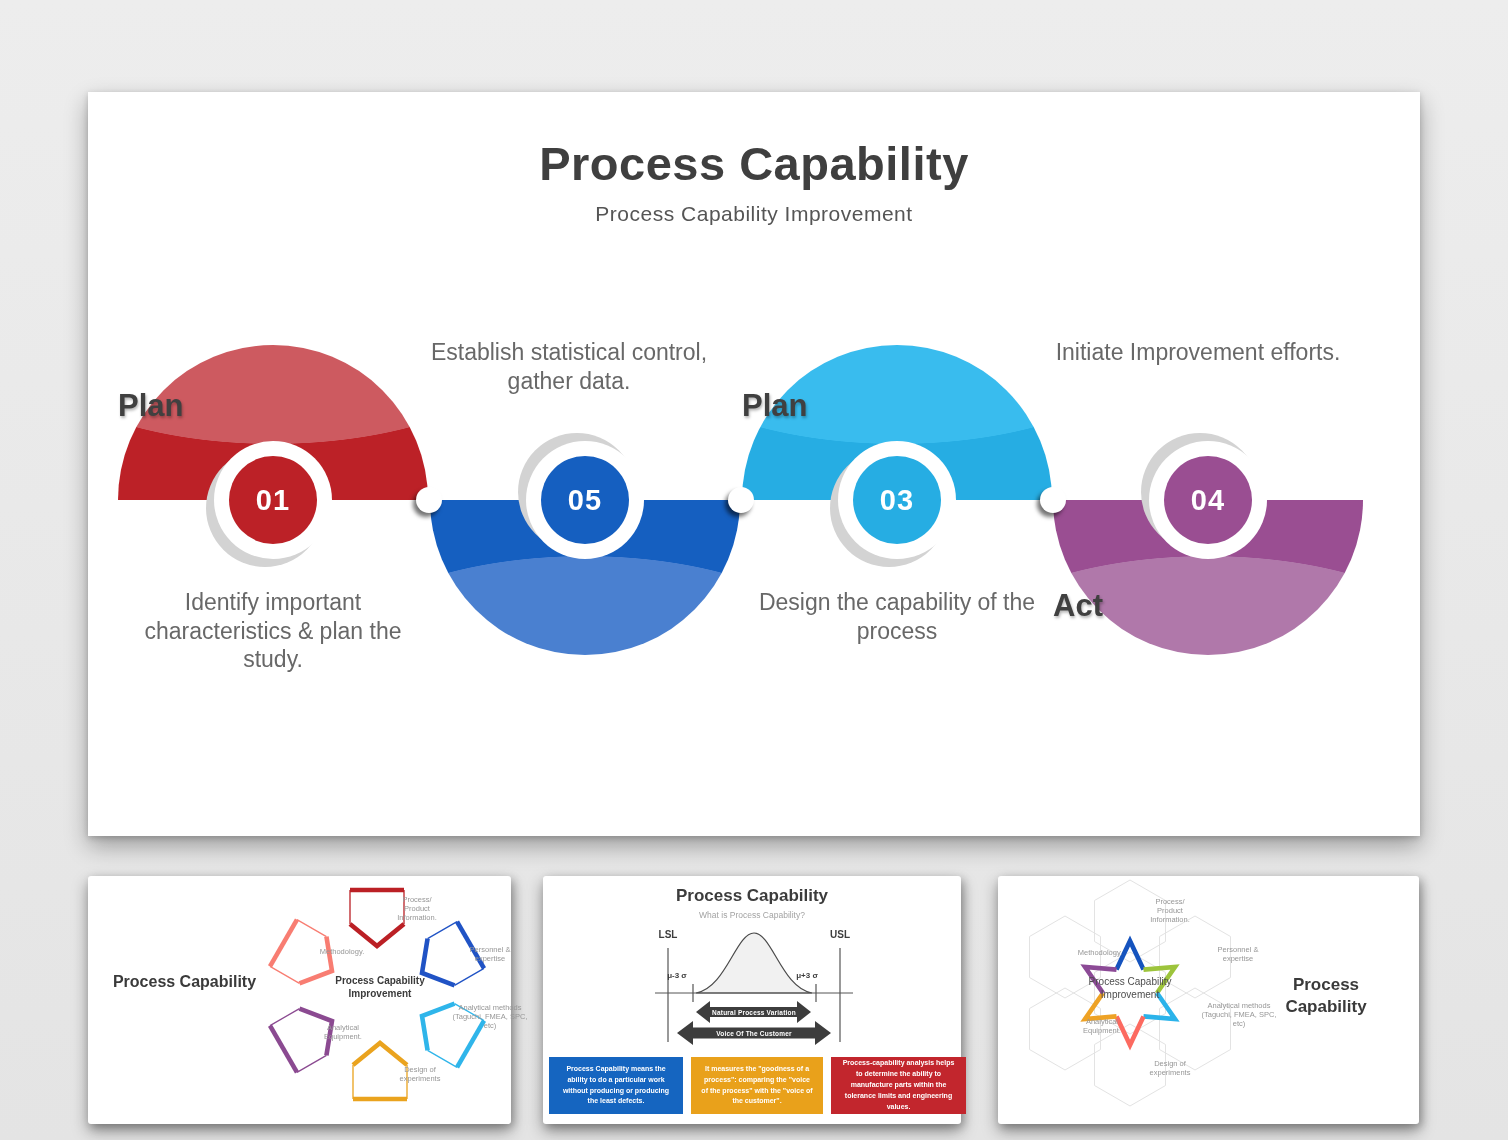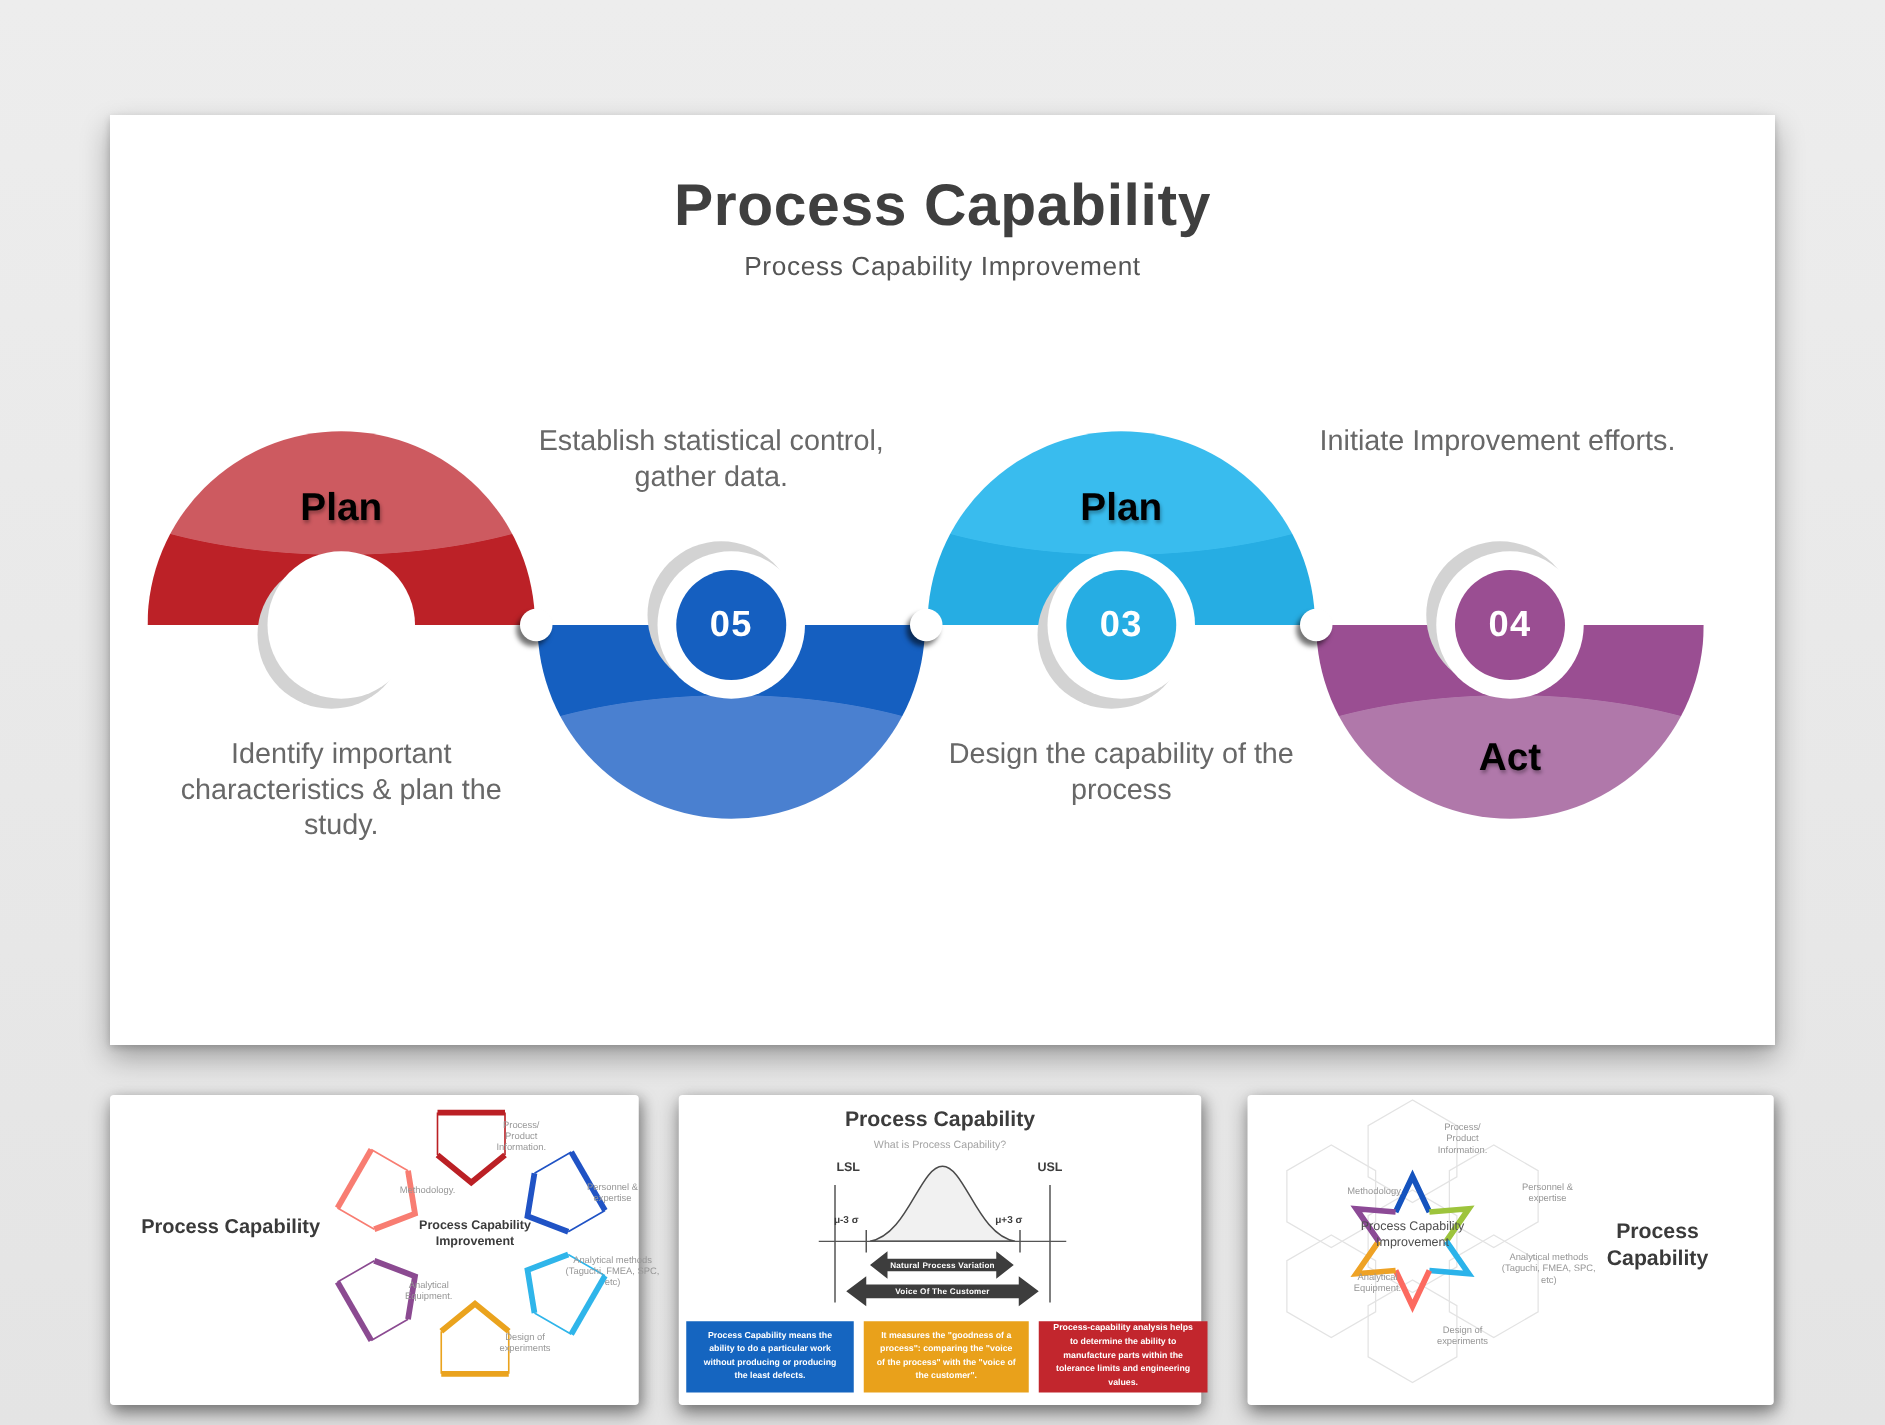--- a/index.html
+++ b/index.html
@@ -27,21 +27,21 @@
      background-image:radial-gradient(ellipse 85% 74% at 50% -10%, var(--light) 99.5%, rgba(255,255,255,0) 100%);}
   .semi.down{top:155px;border-radius:0 0 160px 160px;
      background-image:radial-gradient(ellipse 85% 74% at 50% 110%, var(--light) 99.5%, rgba(255,255,255,0) 100%);}
 
   .ring{position:absolute;left:96px;top:96px;width:118px;height:118px;border-radius:50%;background:#ffffff;}
   .ring.shadow-bl{box-shadow:-8px 8px 0 0 #d3d3d3;}
   .ring.shadow-tl{box-shadow:-8px -8px 0 0 #d3d3d3;}
   .badge{position:absolute;left:111px;top:111px;width:88px;height:88px;border-radius:50%;
          background:var(--base);display:flex;align-items:center;justify-content:center;
          color:#ffffff;font-size:29px;font-weight:700;letter-spacing:1px;}
-  .step-label{position:absolute;left:0;width:100%;text-align:center;color:#000000;
+  .step-label{position:absolute;left:0;width:100%;text-align:left;color:#404040;
               font-size:31px;font-weight:700;text-shadow:1px 2px 3px rgba(0,0,0,0.30);}
   .step-label.up{top:43px;}
   .step-label.act{top:243px;}
 
   .desc{position:absolute;width:310px;text-align:center;color:#686868;font-size:23px;line-height:1.24;}
   .desc.below{top:243px;left:0;}
   .desc.above{top:-7px;left:0;}
   .step2 .desc.above{margin-left:-16px;}
   .step4 .desc.above{margin-left:-10px;}
 
@@ -66,21 +66,21 @@
   .center-label{position:absolute;text-align:center;line-height:1.3;}
   .t1-center{left:247px;top:98px;width:90px;font-size:10px;font-weight:700;color:#3b3b3b;}
   .t3-center{left:87px;top:99px;width:90px;font-size:10px;color:#4d4d4d;}
 
   
   .t2-title{position:absolute;left:0;top:10px;width:100%;text-align:center;
             font-size:17px;font-weight:700;color:#3c3c3c;}
   .t2-subtitle{position:absolute;left:0;top:34px;width:100%;text-align:center;
                font-size:8.5px;color:#a3a3a3;}
   .spec-label{position:absolute;font-weight:700;color:#3d3d3d;font-size:10px;text-align:center;width:40px;}
-  .lsl{left:105px;top:53px;text-align:right;} .usl{left:277px;top:53px;}
+  .lsl{left:105px;top:53px;} .usl{left:277px;top:53px;}
   .mu-label{position:absolute;font-weight:700;color:#3d3d3d;font-size:8px;text-align:center;width:48px;}
   .mu-minus{left:110px;top:95px;} .mu-plus{left:240px;top:95px;}
   .arrow-label{position:absolute;width:130px;text-align:center;color:#ffffff;
                font-weight:700;font-size:6.5px;letter-spacing:0.2px;}
   .arrow1-label{left:146px;top:132.5px;} .arrow2-label{left:146px;top:153.5px;}
   .t2-box{position:absolute;top:181px;height:57px;display:flex;align-items:center;justify-content:center;
           color:#ffffff;font-size:7px;font-weight:700;text-align:center;line-height:1.55;padding:4px 9px;}
   .t2-box.blue{left:6px;width:134px;background:#1565c0;}
   .t2-box.orange{left:148px;width:132px;background:#e9a11b;}
   .t2-box.red{left:288px;width:135px;background:#c2262d;}
@@ -97,20 +97,21 @@
 <div class="screen">
 
   <div class="main-slide">
     <div class="main-title">Process Capability</div>
     <div class="main-subtitle">Process Capability Improvement</div>
 
     <div class="step step1">
       <div class="semi up"></div>
       <div class="step-label up">Plan</div>
       <div class="ring shadow-bl"></div>
+      <div class="badge">01</div>
       <div class="desc below">Identify important characteristics &amp; plan the study.</div>
     </div>
 
     <div class="step step2">
       <div class="semi down"></div>
       <div class="ring shadow-tl"></div>
       <div class="badge">05</div>
       <div class="desc above">Establish statistical control, gather data.</div>
     </div>
 

